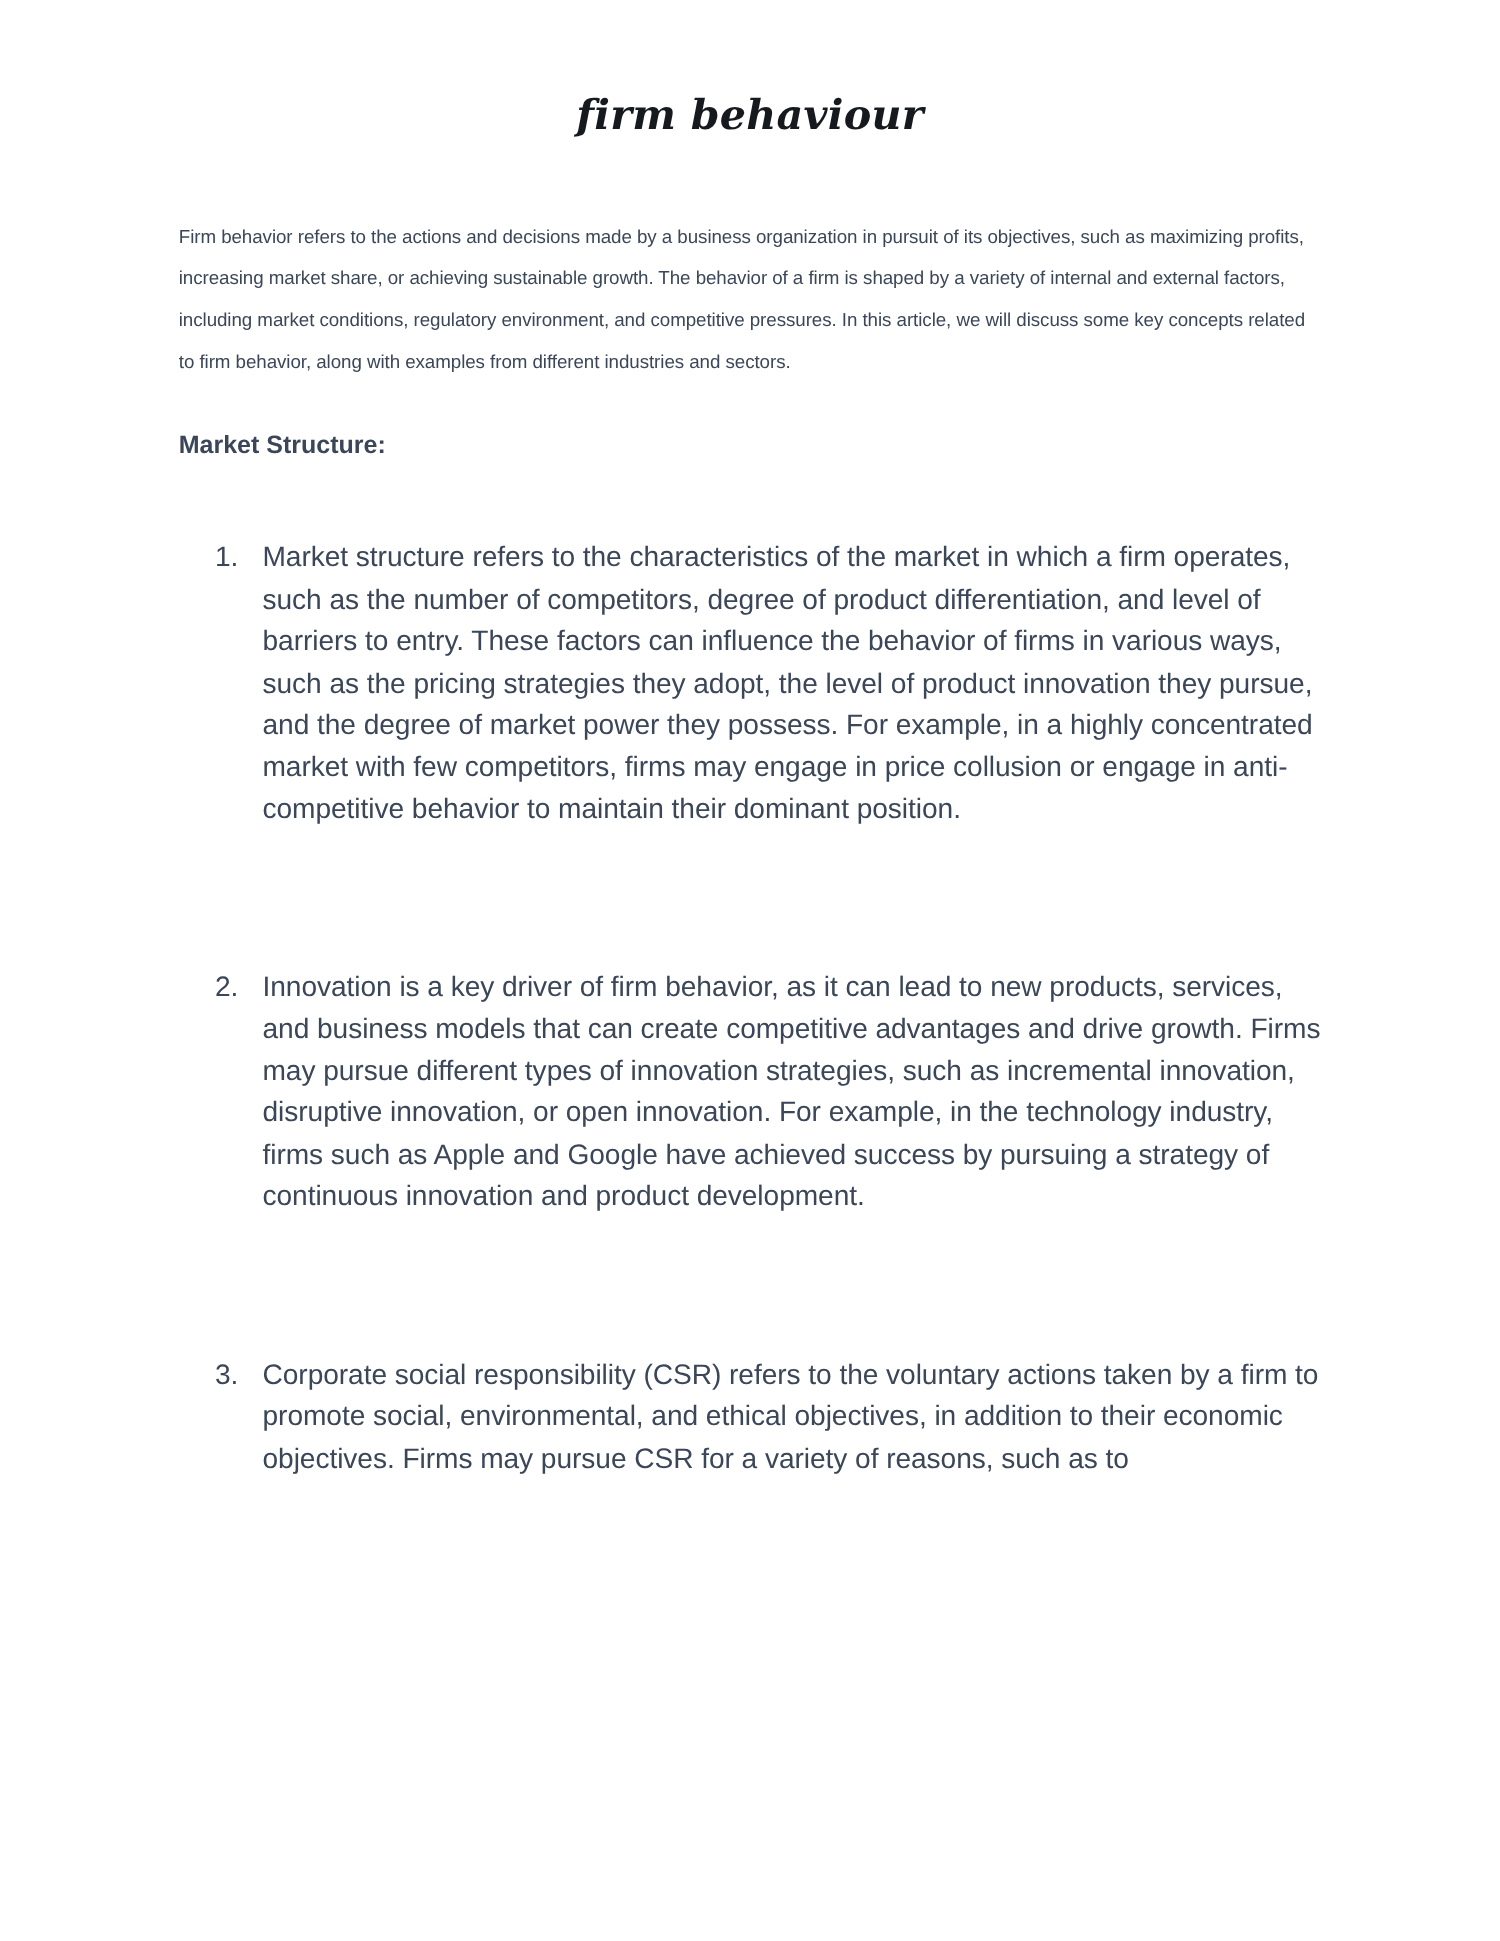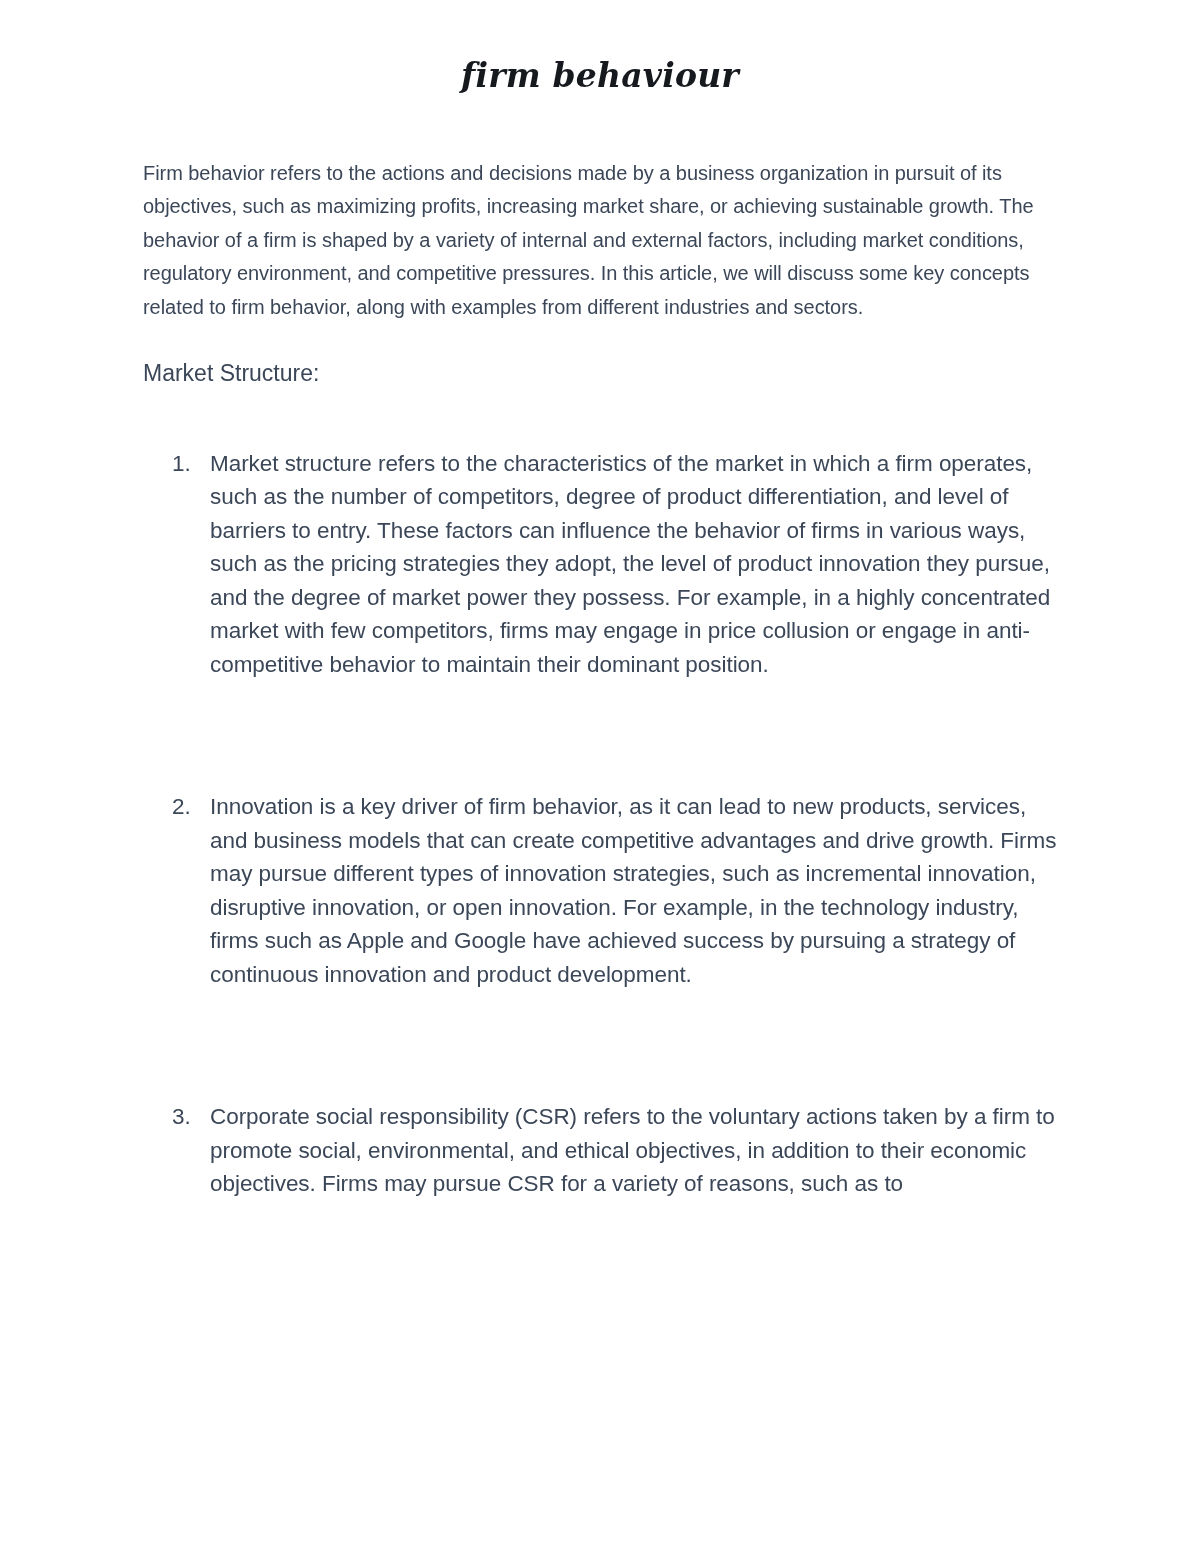--- a/index.html
+++ b/index.html
@@ -28,39 +28,40 @@
   }
   .doc-title {
     font-family: "DejaVu Serif", "Liberation Serif", serif;
     font-style: italic;
     font-weight: bold;
     font-size: 33px;
     line-height: 1.2;
     color: #16191d;
     text-align: center;
     margin: 0;
-    padding-top: 56px;
+    padding-top: 72px;
     letter-spacing: 0.2px;
   }
   .para {
-    font-size: 20px;
+    font-size: 15px;
     line-height: 33.5px;
     margin: 0;
     color: #3b4758;
     letter-spacing: -0.05px;
   }
   .para.intro {
     margin-top: 61px;
   }
   .section-label {
-    font-size: 23px;
+    font-size: 20px;
     line-height: 33.5px;
     margin: 0;
     margin-top: 33px;
     color: #3b4758;
+    font-weight: bold;
   }
   ol.numbered {
     margin: 0;
     padding: 0;
     list-style: none;
   }
   ol.numbered.first { margin-top: 56px; }
   ol.numbered.later { margin-top: 53px; }
   ol.numbered li {
     position: relative;

